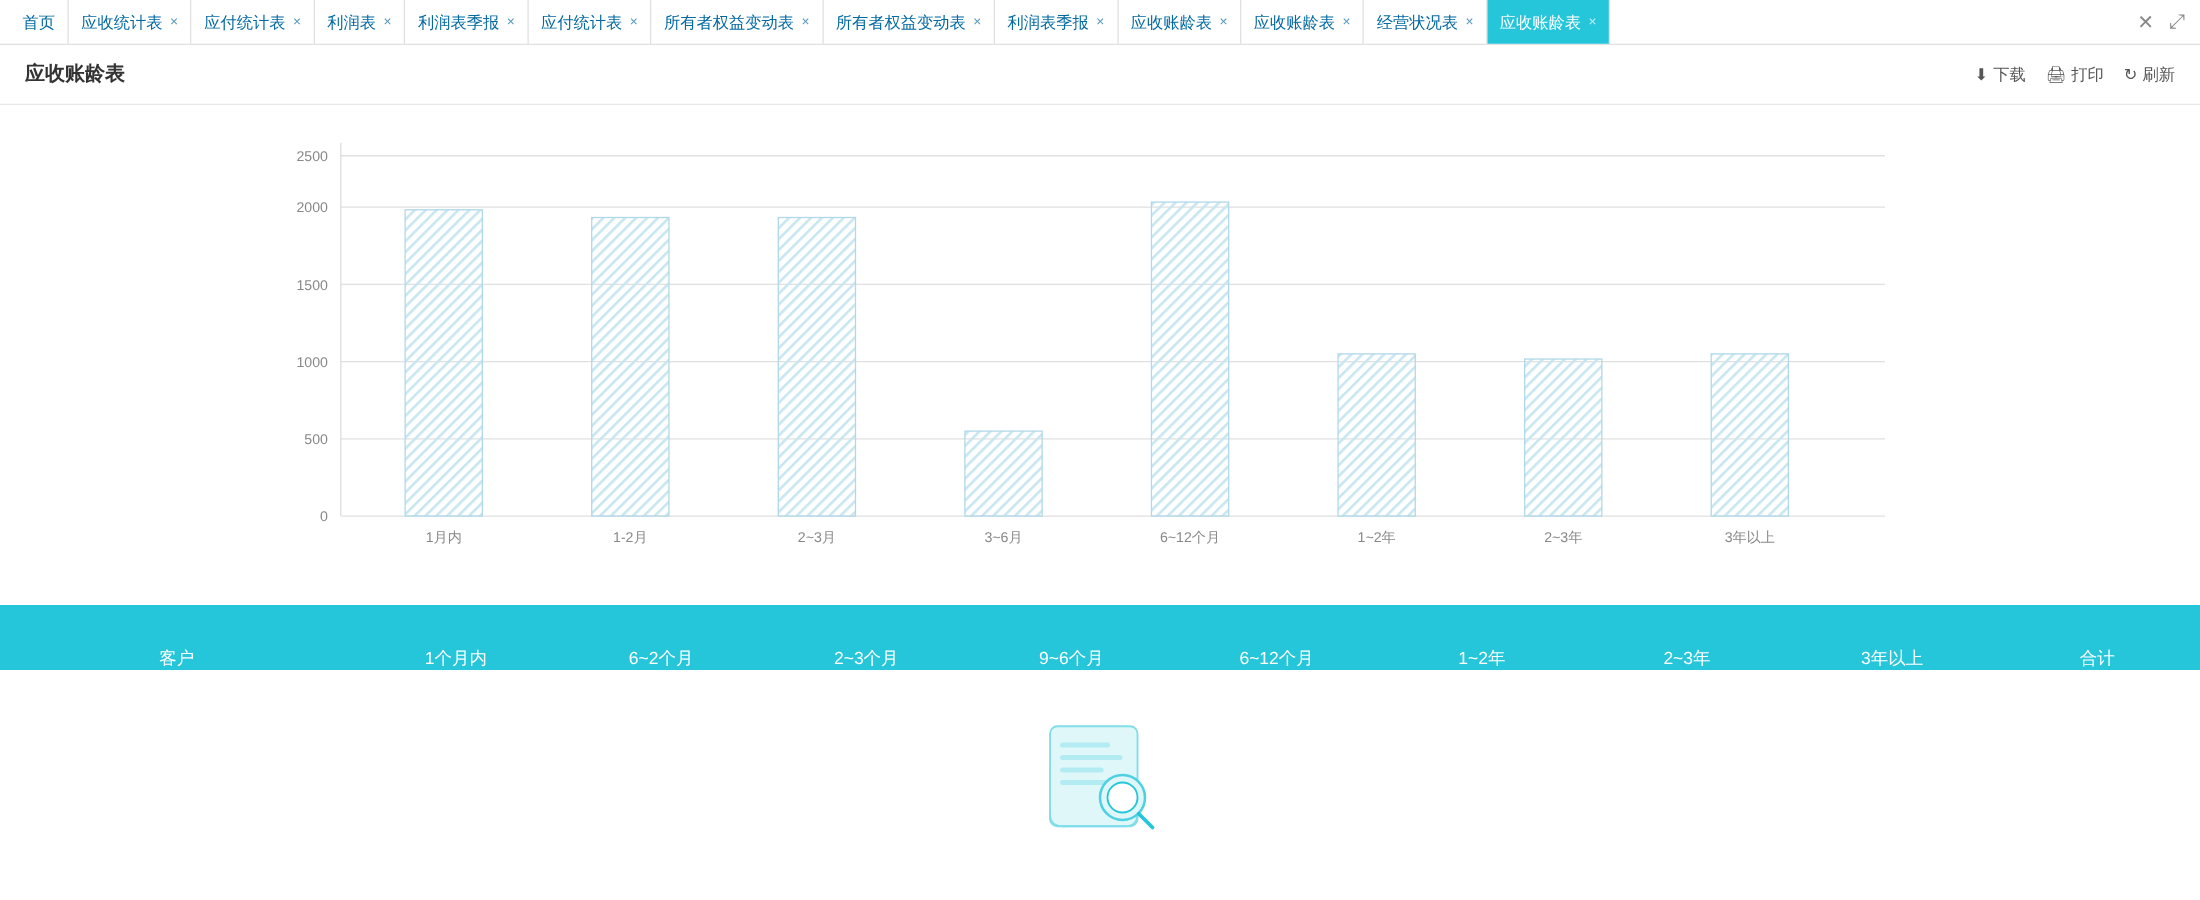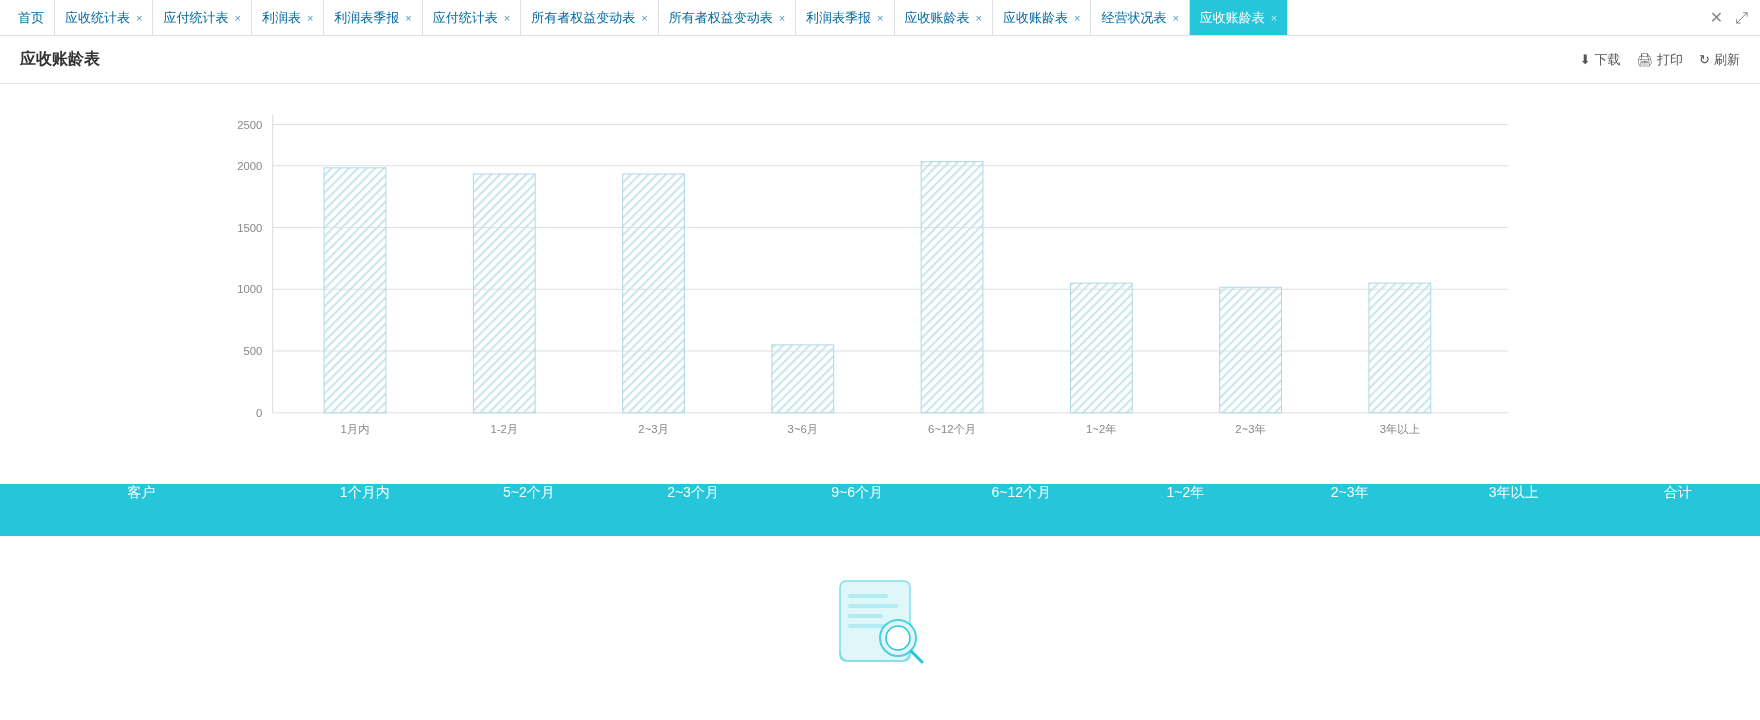--- a/index.html
+++ b/index.html
@@ -105,21 +105,21 @@
       height: 350px;
     }
 
     
     .table-header {
       display: flex;
       background: #26c6da;
       color: #fff;
       font-size: 14px;
       height: 52px;
-      align-items: flex-start;
+      align-items: flex-end;
     }
     .table-col {
       flex: 1;
       text-align: center;
       padding: 0 8px;
     }
     .table-col.customer {
       flex: 1.8;
       text-align: center;
     }
@@ -269,21 +269,21 @@
   </div>
 
   <div class="table-header">
     <div class="table-col customer">
       <span>客户</span>
     </div>
     <div class="table-col">
       <span>1个月内</span>
     </div>
     <div class="table-col">
-      <span>5~2个月</span>
+      <span>6~2个月</span>
     </div>
     <div class="table-col">
       <span>2~3个月</span>
     </div>
     <div class="table-col">
       <span>9~6个月</span>
     </div>
     <div class="table-col">
       <span>6~12个月</span>
     </div>

